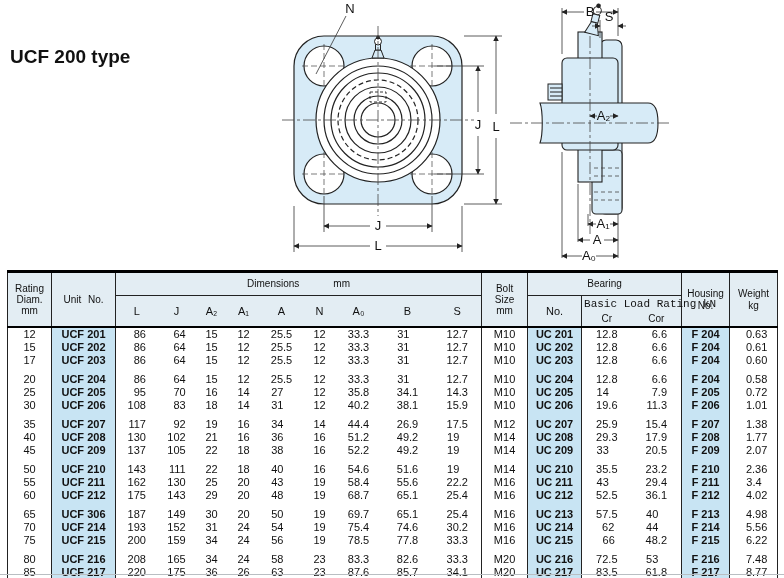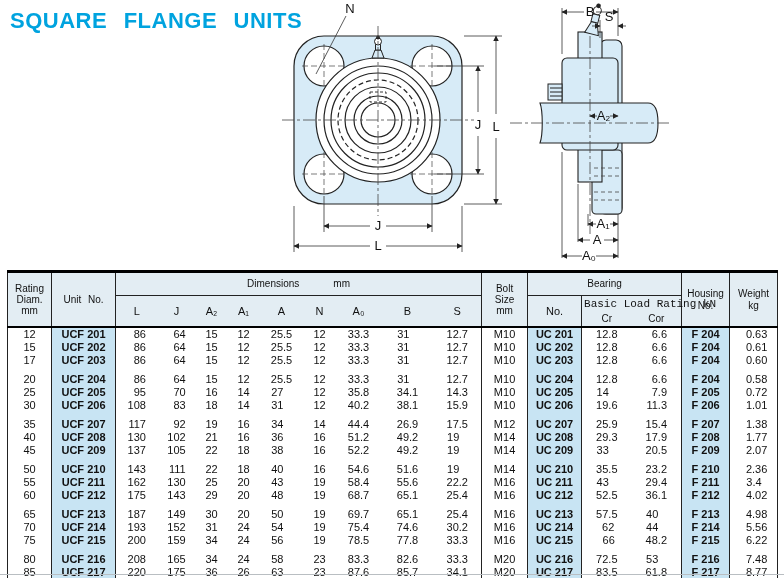--- a/index.html
+++ b/index.html
@@ -36,21 +36,21 @@
   td.hl { background:var(--highlight_bg,#c8e4f3); font-weight:bold; }
   .ip { display:inline-block; text-align:right; }
   .fp { display:inline-block; text-align:left; }
   .page-rule { position:absolute; left:0px; width:784px; top:574px; border-top:1px solid #b9bec2; }
 </style>
 </head>
 <body>
 
 <div class="page">
 
-  <div class="title">SQUARE FLANGE UNITS</div>
+  <div class="subtitle">UCF 200 type</div>
 
   <svg id="front-svg" class="drawing" width="232" height="262" viewBox="0 0 232 262">
     <defs>
       <marker id="ar1" viewBox="0 0 10 10" refX="9" refY="5" markerWidth="7" markerHeight="7" orient="auto">
         <path d="M0,0 L10,5 L0,10 Z" fill="#222"></path>
       </marker>
     </defs>
     <g stroke="#222" stroke-width="1.2" fill="none">
       <path d="M52,36 H160 A30,30 0 0 1 190,66 V174 A30,30 0 0 1 160,204 H52 A30,30 0 0 1 22,174 V66 A30,30 0 0 1 52,36 Z" fill="var(--drawing_fill,#d7ebf7)"></path>
       <circle cx="52" cy="66" r="20" fill="#fff"></circle>
@@ -456,21 +456,21 @@
           <td><span class="ip" style="min-width: 2ch;">25</span><span class="fp" style="min-width: 1.35ch;">.4</span></td>
           <td class="bl">M16</td>
           <td class="bl hl">UC 212</td>
           <td class="bl"><span class="ip" style="min-width: 2ch;">52</span><span class="fp" style="min-width: 1.35ch;">.5</span></td>
           <td><span class="ip" style="min-width: 2ch;">36</span><span class="fp" style="min-width: 1.35ch;">.1</span></td>
           <td class="bl hl">F 212</td>
           <td class="bl"><span class="ip" style="min-width: 2ch;">4</span><span class="fp" style="min-width: 2.35ch;">.02</span></td>
         </tr>
         <tr class="gap">
           <td><span class="ip" style="min-width: 2ch;">65</span><span class="fp" style="min-width: 0ch;"></span></td>
-          <td class="bl hl">UCF 213</td>
+          <td class="bl hl">UCF 306</td>
           <td class="bl"><span class="ip" style="min-width: 3ch;">187</span><span class="fp" style="min-width: 0ch;"></span></td>
           <td><span class="ip" style="min-width: 3ch;">149</span><span class="fp" style="min-width: 0ch;"></span></td>
           <td><span class="ip" style="min-width: 2ch;">30</span><span class="fp" style="min-width: 0ch;"></span></td>
           <td><span class="ip" style="min-width: 2ch;">20</span><span class="fp" style="min-width: 0ch;"></span></td>
           <td><span class="ip" style="min-width: 2ch;">50</span><span class="fp" style="min-width: 1.35ch;"></span></td>
           <td><span class="ip" style="min-width: 2ch;">19</span><span class="fp" style="min-width: 0ch;"></span></td>
           <td><span class="ip" style="min-width: 2ch;">69</span><span class="fp" style="min-width: 1.35ch;">.7</span></td>
           <td><span class="ip" style="min-width: 2ch;">65</span><span class="fp" style="min-width: 1.35ch;">.1</span></td>
           <td><span class="ip" style="min-width: 2ch;">25</span><span class="fp" style="min-width: 1.35ch;">.4</span></td>
           <td class="bl">M16</td>

